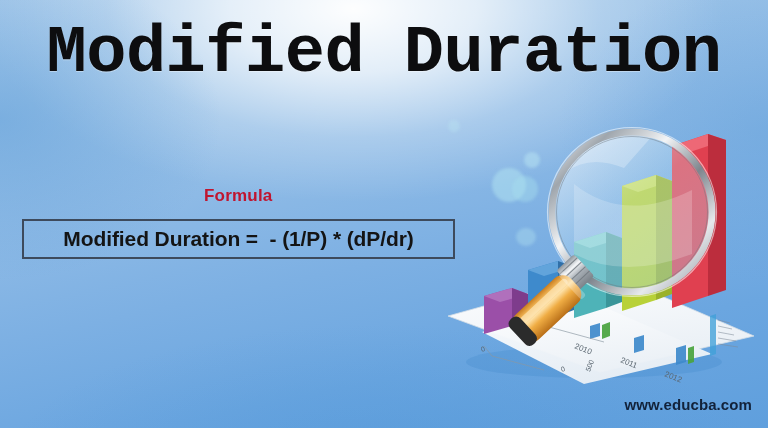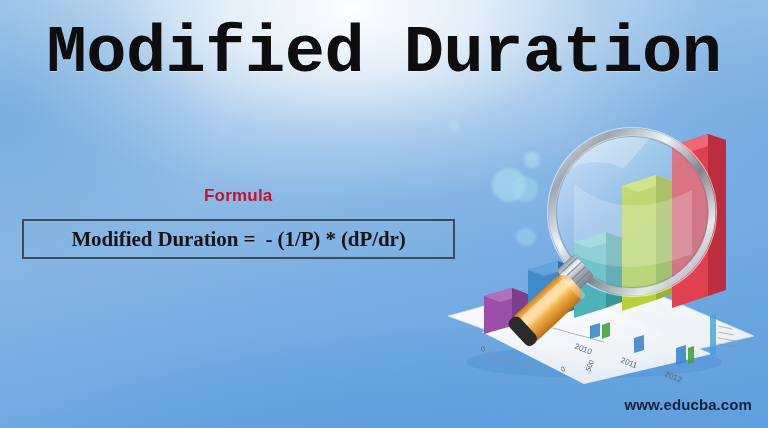--- a/index.html
+++ b/index.html
@@ -69,21 +69,21 @@
     width: 433px;
     height: 40px;
     box-sizing: border-box;
     border: 2px solid #3d4a5c;
     background: transparent;
     display: flex;
     align-items: center;
     justify-content: center;
   }
   .formula-text {
-    font-family: Liberation Serif, serif;
+    font-family: Liberation Sans, sans-serif;
     font-weight: bold;
     font-size: 21px;
     letter-spacing: -0.1px;
     color: #141414;
     white-space: pre;
   }
 
   
   .watermark {
     position: absolute;

